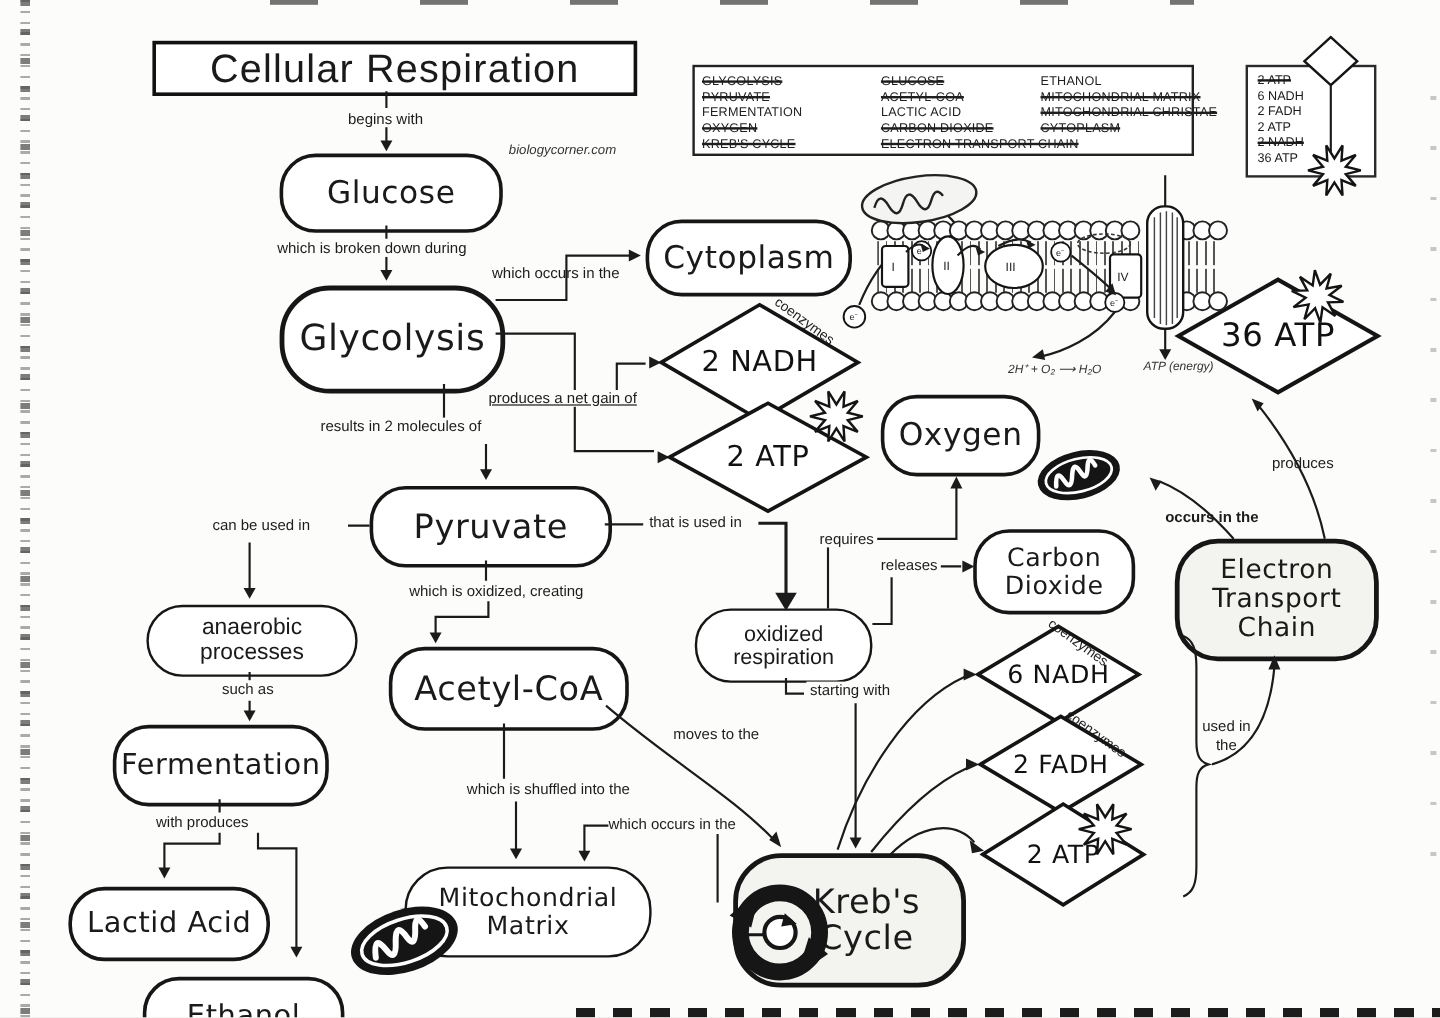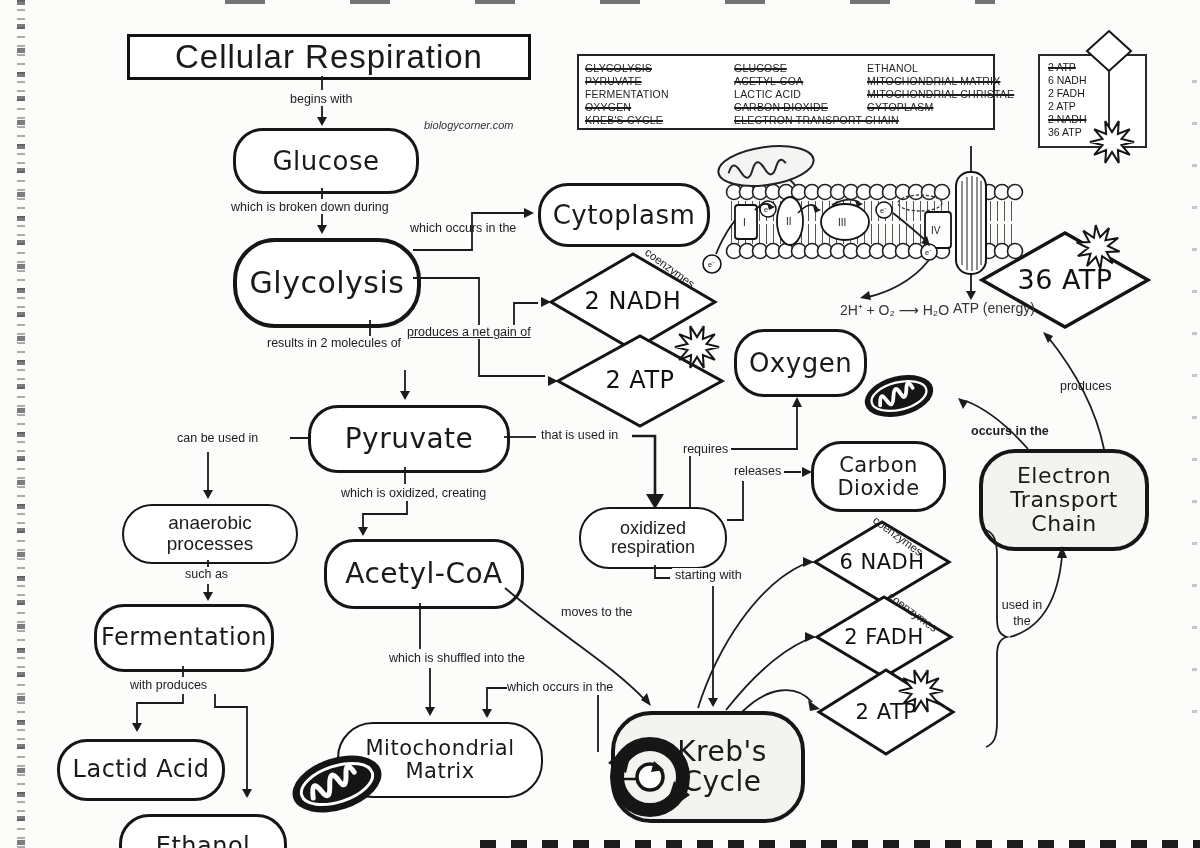--- a/index.html
+++ b/index.html
@@ -46,21 +46,21 @@
   svg.art{position:absolute;left:0;top:0;z-index:4;pointer-events:none;}
   .stroke{fill:none;stroke:#1b1b1b;stroke-width:1.8px;}
   .stroke2{fill:none;stroke:#1b1b1b;stroke-width:2.6px;}
   .fillb{fill:#1b1b1b;stroke:none;}
   .white{fill:#fff;stroke:#141414;}
   .mnum{font-family:"Liberation Sans",sans-serif;font-size:10px;fill:#222;}
   .etext{font-family:"Liberation Sans",sans-serif;font-size:7.5px;fill:#222;}
   
   .elabel{position:absolute;z-index:5;font-size:12.5px;color:#1c1c1c;white-space:nowrap;}
   .wbg{background:#fcfcfb;padding:0 3px;}
-  .tiny{font-size:14px;color:#333;}
+  .tiny{font-size:10px;color:#333;font-style:italic;}
   .rot{transform:rotate(36deg);transform-origin:left top;font-size:11.5px;}
   .dtext{position:absolute;z-index:5;text-align:center;color:#111;}
 </style>
 </head>
 <body>
 
 <div class="page">
 
   <div class="noise noise-left"></div>
   <div class="noise noise-top"></div>
@@ -316,21 +316,21 @@
       <circle r="13" fill="#fff" stroke="#161616" stroke-width="3.5"></circle>
       <path d="M-13,2 h-14" stroke="#161616" stroke-width="2.5"></path>
       <polygon points="4,-16 14,-7 1,-5" fill="#161616"></polygon>
     </g>
   </svg>
 
   <span class="elabel wbg" style="left:287px;top:92px;">begins with</span>
   <span class="elabel wbg" style="left:228px;top:200px;">which is broken down during</span>
   <span class="elabel" style="left:410px;top:221px;">which occurs in the</span>
   <span class="elabel wbg" style="left:404px;top:325px;text-decoration:underline;">produces a net gain of</span>
-  <span class="elabel wbg" style="left:264px;top:336px;">results in 2 molecules of</span>
+  <span class="elabel wbg" style="left:264px;top:348px;">results in 2 molecules of</span>
   <span class="elabel wbg" style="left:174px;top:431px;">can be used in</span>
   <span class="elabel wbg" style="left:182px;top:567px;">such as</span>
   <span class="elabel wbg" style="left:127px;top:678px;">with produces</span>
   <span class="elabel wbg" style="left:338px;top:486px;">which is oxidized, creating</span>
   <span class="elabel wbg" style="left:538px;top:428px;">that is used in</span>
   <span class="elabel wbg" style="left:680px;top:442px;">requires</span>
   <span class="elabel wbg" style="left:731px;top:464px;">releases</span>
   <span class="elabel wbg" style="left:672px;top:568px;text-align:right;">starting with</span>
   <span class="elabel wbg" style="left:362px;top:651px;margin-left:24px;">which is shuffled into the</span>
   <span class="elabel wbg" style="left:558px;top:605px;">moves to the</span>

